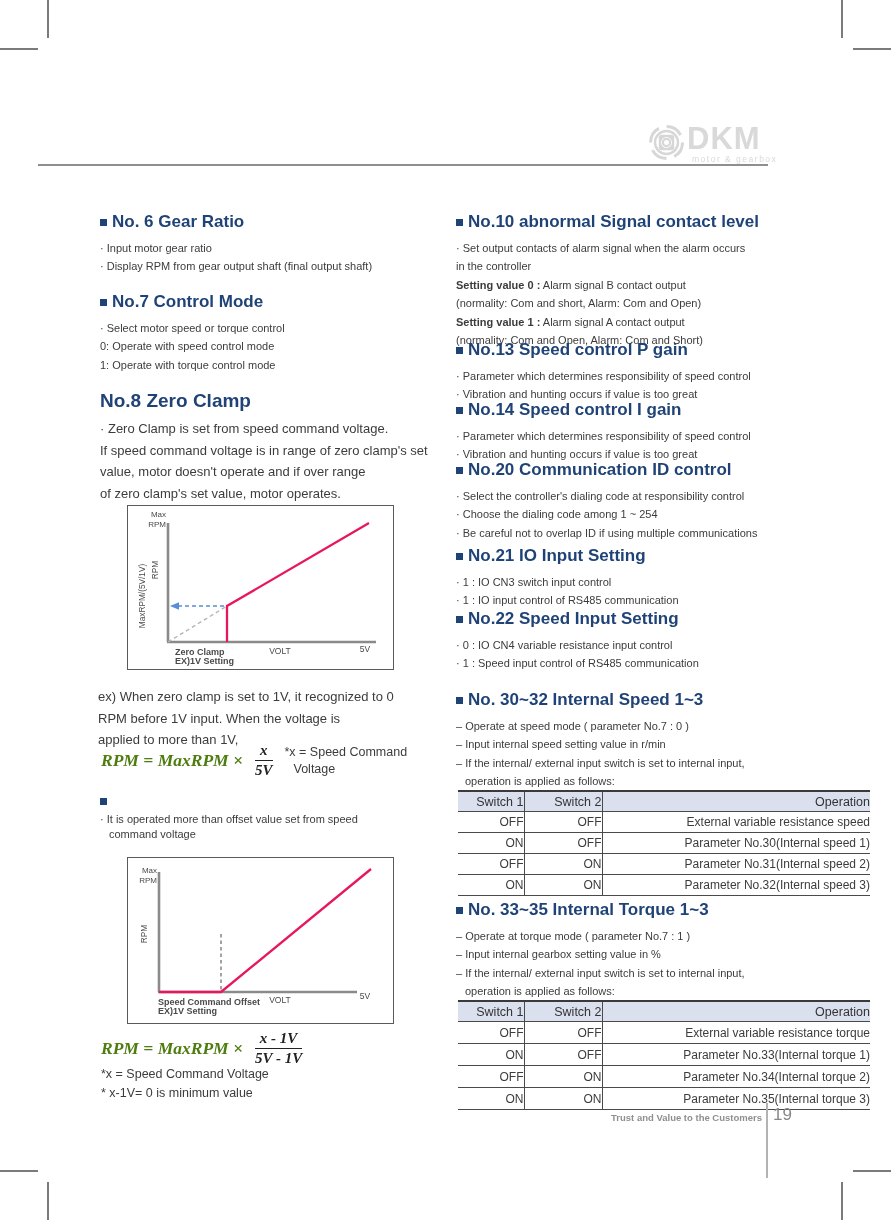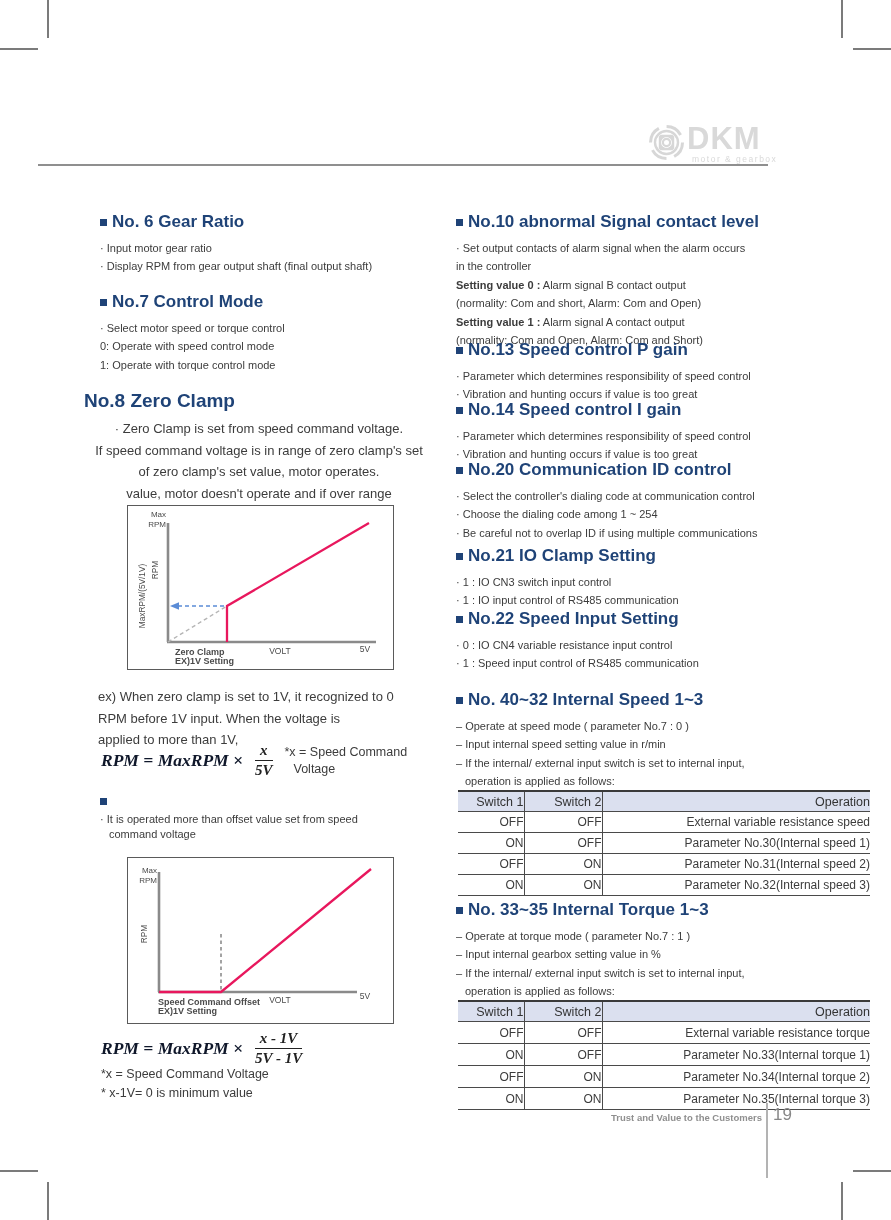--- a/index.html
+++ b/index.html
@@ -20,21 +20,21 @@
   
   .bl{font-size:11px;color:#3c3c3c;line-height:18.4px;}
   .bl21{font-size:13px;color:#3c3c3c;line-height:21.5px;}
   .ind{padding-left:9px;}
   .b{font-weight:bold;}
   
   .gbox{position:absolute;border:1.5px solid #5a5a5a;background:#fff;}
   svg text{font-family:"Liberation Sans",sans-serif;fill:#4a4a4a;}
   
   .formula{position:absolute;display:flex;align-items:center;gap:12px;}
-  .flhs{font-family:"Liberation Serif",serif;font-style:italic;font-weight:bold;font-size:17.5px;color:#0f172a;}
+  .flhs{font-family:"Liberation Serif",serif;font-style:italic;font-weight:bold;font-size:17.5px;color:#4d7c0f;}
   .frac{display:inline-block;text-align:center;font-family:"Liberation Serif",serif;
         font-style:italic;font-weight:bold;font-size:15px;color:#222;vertical-align:middle;}
   .frac .num{display:block;border-bottom:1.6px solid #222;padding:0 4px 1px 4px;}
   .frac .den{display:block;padding-top:1px;}
   .fnote{font-size:12.5px;color:#3c3c3c;line-height:17px;}
   .fnote .l2{padding-left:9px;}
   .fnotes{font-size:12.5px;color:#3c3c3c;line-height:19px;margin-top:3px;}
   
   table.ptable{border-collapse:collapse;table-layout:fixed;width:412px;font-size:12px;color:#3c3c3c;text-align:right;}
   table.ptable th{background:#dbe0ef;font-weight:normal;font-size:12.5px;color:#333;
@@ -86,28 +86,28 @@
   <div class="abs" style="left:100px;top:292px;width:350px;">
     <h3 class="h3">
         <span class="sq"></span>
         <span>No.7 Control Mode</span>
       </h3>
     <div class="bl">· Select motor speed or torque control</div>
     <div class="bl">0: Operate with speed control mode</div>
     <div class="bl">1: Operate with torque control mode</div>
   </div>
 
-  <div class="abs" style="left:84px;top:390px;width:350px;text-align:center;">
+  <div class="abs" style="left:100px;top:390px;width:350px;">
     <h3 class="h3 big" style="margin-bottom:6px;">
         <span>No.8 Zero Clamp</span>
       </h3>
     <div class="bl21">· Zero Clamp is set from speed command voltage.</div>
     <div class="bl21">If speed command voltage is in range of zero clamp's set</div>
+    <div class="bl21">value, motor doesn't operate and if over range</div>
     <div class="bl21">of zero clamp's set value, motor operates.</div>
-    <div class="bl21">value, motor doesn't operate and if over range</div>
   </div>
 
   <div class="gbox" style="left:127px;top:505px;width:265px;height:163px;">
     <svg width="262" height="160" viewBox="0 0 262 160">
       <text x="38" y="11" text-anchor="end" font-size="8">Max</text>
       <text x="38" y="21" text-anchor="end" font-size="8">RPM</text>
       <line x1="40" y1="17" x2="40" y2="136" stroke="#8a8a8a" stroke-width="2.6"></line>
       <line x1="39" y1="136" x2="248" y2="136" stroke="#8a8a8a" stroke-width="2.6"></line>
       <text transform="rotate(-90 17 90)" x="17" y="90" text-anchor="middle" font-size="8.3">MaxRPM/(5V/1V)</text>
       <text transform="rotate(-90 30 64)" x="30" y="64" text-anchor="middle" font-size="8.3">RPM</text>
@@ -205,47 +205,47 @@
       </h3>
     <div class="bl">· Parameter which determines responsibility of speed control</div>
     <div class="bl">· Vibration and hunting occurs if value is too great</div>
   </div>
 
   <div class="abs" style="left:456px;top:460px;width:418px;">
     <h3 class="h3">
         <span class="sq"></span>
         <span>No.20 Communication ID control</span>
       </h3>
-    <div class="bl">· Select the controller's dialing code at communication control</div>
+    <div class="bl">· Select the controller's dialing code at responsibility control</div>
     <div class="bl">· Choose the dialing code among 1 ~ 254</div>
     <div class="bl">· Be careful not to overlap ID if using multiple communications</div>
   </div>
 
   <div class="abs" style="left:456px;top:546px;width:418px;">
     <h3 class="h3">
         <span class="sq"></span>
-        <span>No.21 IO Clamp Setting</span>
+        <span>No.21 IO Input Setting</span>
       </h3>
     <div class="bl">· 1 : IO CN3 switch input control</div>
     <div class="bl">· 1 : IO input control of RS485 communication</div>
   </div>
 
   <div class="abs" style="left:456px;top:609px;width:418px;">
     <h3 class="h3">
         <span class="sq"></span>
         <span>No.22 Speed Input Setting</span>
       </h3>
     <div class="bl">· 0 : IO CN4 variable resistance input control</div>
     <div class="bl">· 1 : Speed input control of RS485 communication</div>
   </div>
 
   <div class="abs" style="left:456px;top:690px;width:418px;">
     <h3 class="h3">
         <span class="sq"></span>
-        <span>No. 40~32 Internal Speed 1~3</span>
+        <span>No. 30~32 Internal Speed 1~3</span>
       </h3>
     <div class="bl">– Operate at speed mode ( parameter No.7 : 0 )</div>
     <div class="bl">– Input internal speed setting value in r/min</div>
     <div class="bl">– If the internal/ external input switch is set to internal input,</div>
     <div class="bl ind">operation is applied as follows:</div>
   </div>
 
   <div class="abs" style="left:458px;top:790px;">
     <table class="ptable">
       <colgroup>

